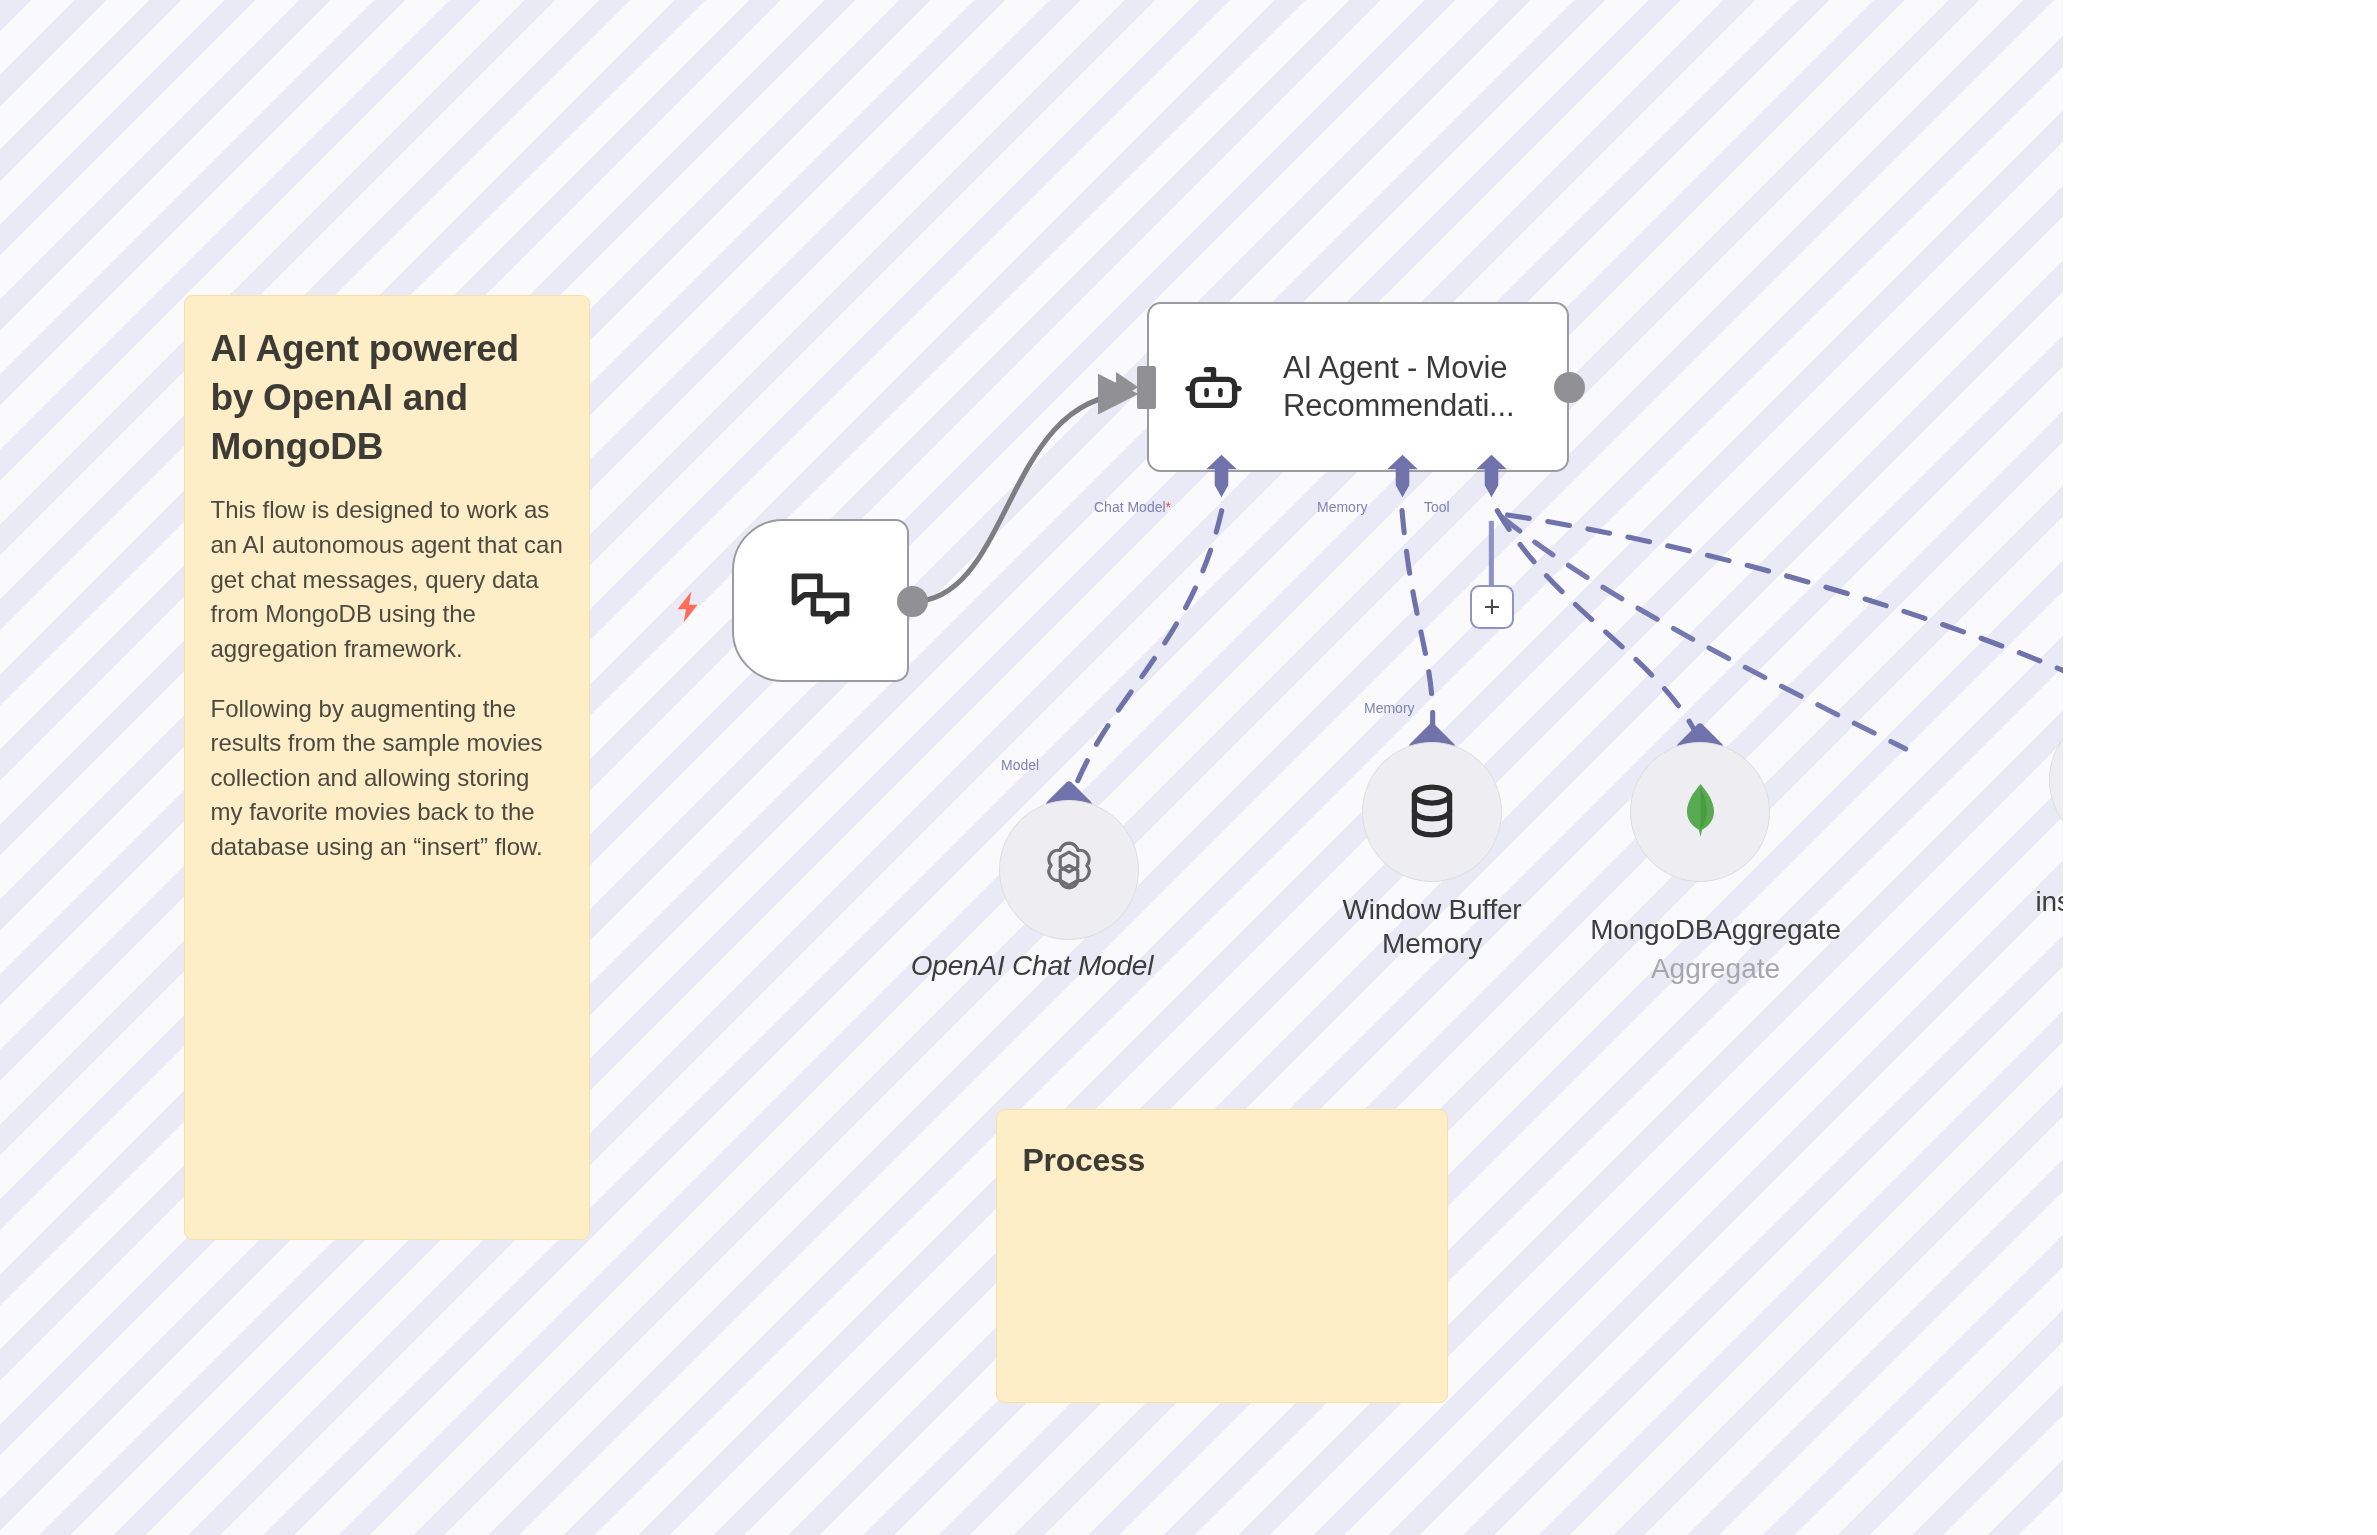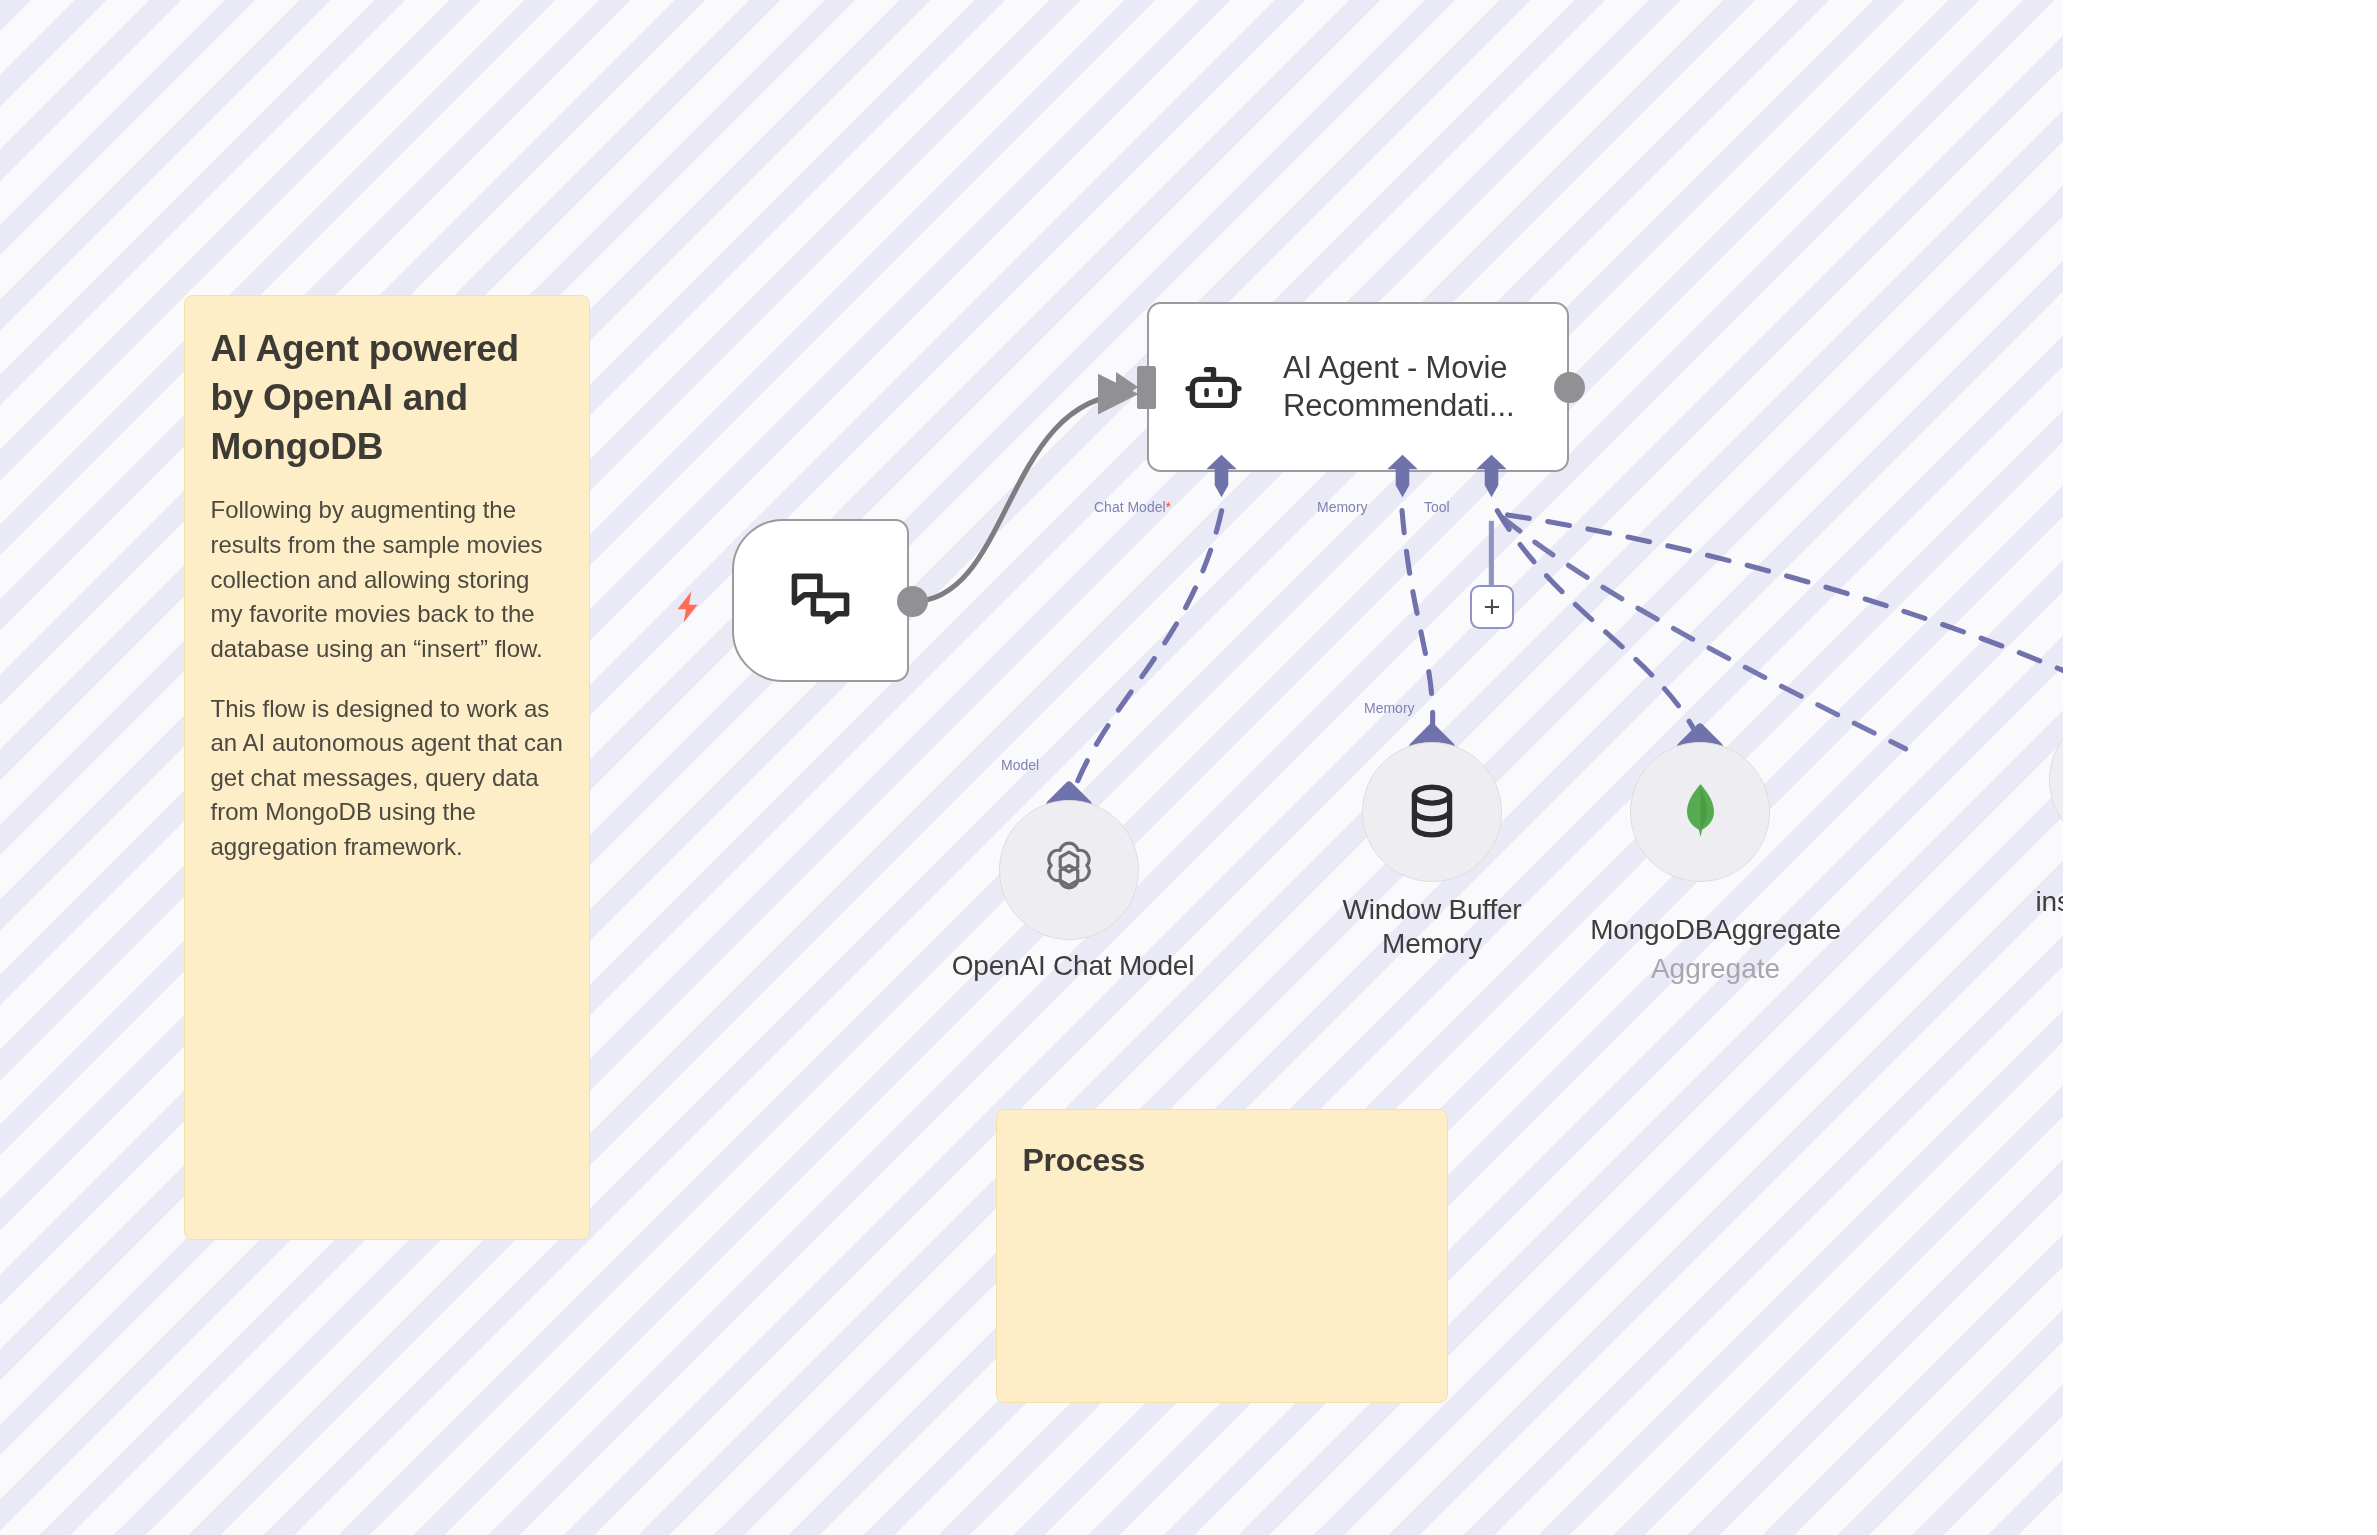--- a/index.html
+++ b/index.html
@@ -215,22 +215,22 @@
 
     <path d="M 1772,605 C 2000,640 2280,720 2480,812" fill="none" stroke="#6f72ab" stroke-width="6" stroke-dasharray="26 22" stroke-linecap="round"></path>
 
     <path d="M 1766,608 C 1880,700 2060,790 2240,880" fill="none" stroke="#6f72ab" stroke-width="6" stroke-dasharray="26 22" stroke-linecap="round" opacity="0.95"></path>
 
     <path d="M 1753,612 L 1753,690" fill="none" stroke="#8f93c4" stroke-width="6"></path>
   </svg>
 
   <div class="sticky" id="note-overview">
     <h2>AI Agent powered by OpenAI and MongoDB</h2>
+    <p>This flow is designed to work as an AI autonomous agent that can get chat messages, query data from MongoDB using the aggregation framework.</p>
     <p>Following by augmenting the results from the sample movies collection and allowing storing my favorite movies back to the database using an “insert” flow.</p>
-    <p>This flow is designed to work as an AI autonomous agent that can get chat messages, query data from MongoDB using the aggregation framework.</p>
   </div>
 
   <div class="sticky" id="note-process">
     <h2 class="small">Process</h2>
   </div>
 
   <div class="bolt" style="left:669px; top:583px;">
     <svg width="37" height="48" viewBox="0 0 24 24">
       <path d="M14.5 2 L5.5 13.5 H11 L9.5 22 L18.5 10.5 H13 Z" fill="#ff6d5a"></path>
     </svg>
@@ -292,21 +292,21 @@
   <div class="diamond" style="left:1052px; top:787px;"></div>
   <div class="node-circle" style="left:999px; top:800px;">
     <span>
       <svg width="70" height="70" viewBox="0 0 24 24" fill="none" stroke="#6c6c72" stroke-width="1.1" stroke-linejoin="round">
         <path d="M12 3.1 a3.1 3.1 0 0 1 3.05 2.55 3.1 3.1 0 0 1 3.38 1.5 3.1 3.1 0 0 1 -0.33 3.63 3.1 3.1 0 0 1 0.33 3.63 3.1 3.1 0 0 1 -3.38 1.5A3.1 3.1 0 0 1 12 18.46a3.1 3.1 0 0 1 -3.05 -2.55 3.1 3.1 0 0 1 -3.38 -1.5 3.1 3.1 0 0 1 0.33 -3.63 3.1 3.1 0 0 1 -0.33 -3.63 3.1 3.1 0 0 1 3.38 -1.5A3.1 3.1 0 0 1 12 3.1 Z"></path>
         <path d="M12 6.2 L15 7.9 v3.4 L12 13 l-3 -1.7 V7.9 Z"></path>
         <path d="M12 10.8 l3 1.7 v3.4 L12 17.6 l-3 -1.7 v-3.4 Z"></path>
       </svg>
     </span>
   </div>
-  <div class="node-label" style="left:886px; top:949px; width:374px;">OpenAI Chat Model</div>
+  <div class="node-label" style="left:845px; top:949px; width:374px;font-style:italic;">OpenAI Chat Model</div>
 
   <div class="port-label" style="left:1364px; top:700px; width:136px;">Memory</div>
   <div class="diamond" style="left:1415px; top:729px;"></div>
   <div class="node-circle" style="left:1362px; top:742px;">
     <span>
       <svg width="66" height="66" viewBox="0 0 24 24" fill="none" stroke="#2b2b2b" stroke-width="1.9" stroke-linecap="round" stroke-linejoin="round">
         <ellipse cx="12" cy="6.2" rx="6.4" ry="2.9"></ellipse>
         <path d="M5.6 6.2 v11.6 c0 1.6 2.9 2.9 6.4 2.9 s6.4 -1.3 6.4 -2.9 V6.2"></path>
         <path d="M5.6 12 c0 1.6 2.9 2.9 6.4 2.9 s6.4 -1.3 6.4 -2.9"></path>
       </svg>

